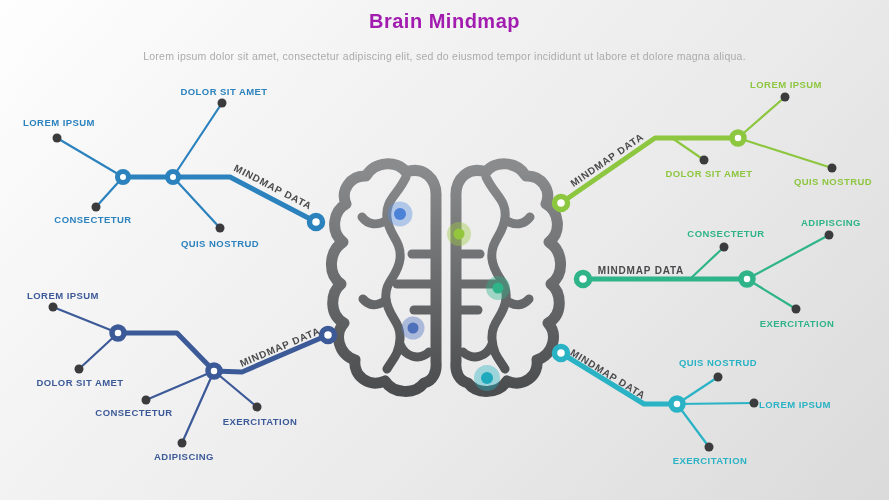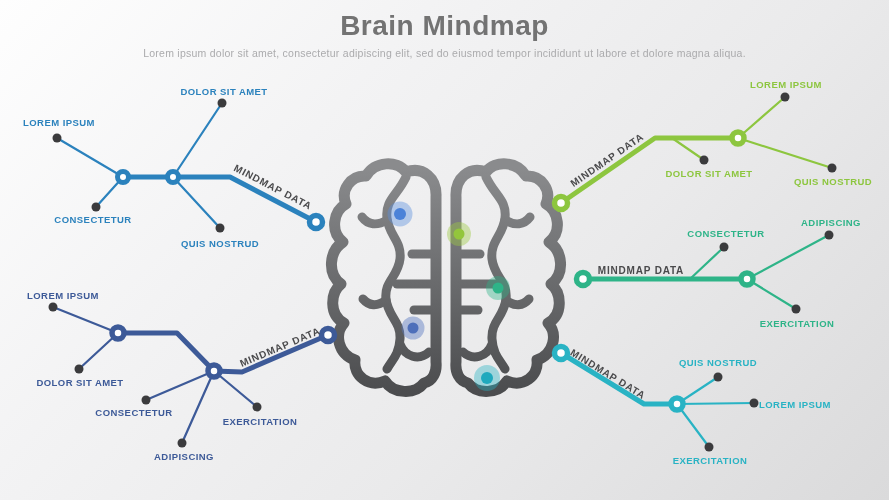--- a/index.html
+++ b/index.html
@@ -5,24 +5,24 @@
   html,body{margin:0;padding:0;}
   body{
     width:889px;height:500px;overflow:hidden;position:relative;
     font-family:"Liberation Sans", sans-serif;
     background:linear-gradient(133deg,#fefefe 0%,#f3f3f4 32%,#eaeaeb 62%,#dadadb 100%);
   }
   .stage{position:absolute;inset:0;width:889px;height:500px;}
   svg.canvas{position:absolute;left:0;top:0;}
   .hdr{position:absolute;left:0;top:10px;width:889px;text-align:center;z-index:3;}
   .title{
-    font-size:28px;font-weight:800;color:#737373;letter-spacing:.5px;line-height:1.15;
+    font-size:20px;font-weight:800;color:#a21caf;letter-spacing:.5px;line-height:1.15;
   }
   .subtitle{
-    margin-top:5px;font-size:10.5px;color:#ababad;letter-spacing:.25px;
+    margin-top:17px;font-size:10.5px;color:#ababad;letter-spacing:.25px;
   }
   .nl{
     position:absolute;z-index:3;transform:translate(-50%,-50%);
     font-size:9.5px;font-weight:700;letter-spacing:.45px;white-space:nowrap;
   }
   .c-blue{color:#2b82bd}.c-navy{color:#3d5a98}.c-lime{color:#8dc63f}
   .c-emer{color:#2eb488}.c-cyan{color:#29b3c4}
   .md{
     position:absolute;z-index:3;color:#4a4a4c;font-size:10px;font-weight:800;
     letter-spacing:.8px;white-space:nowrap;

